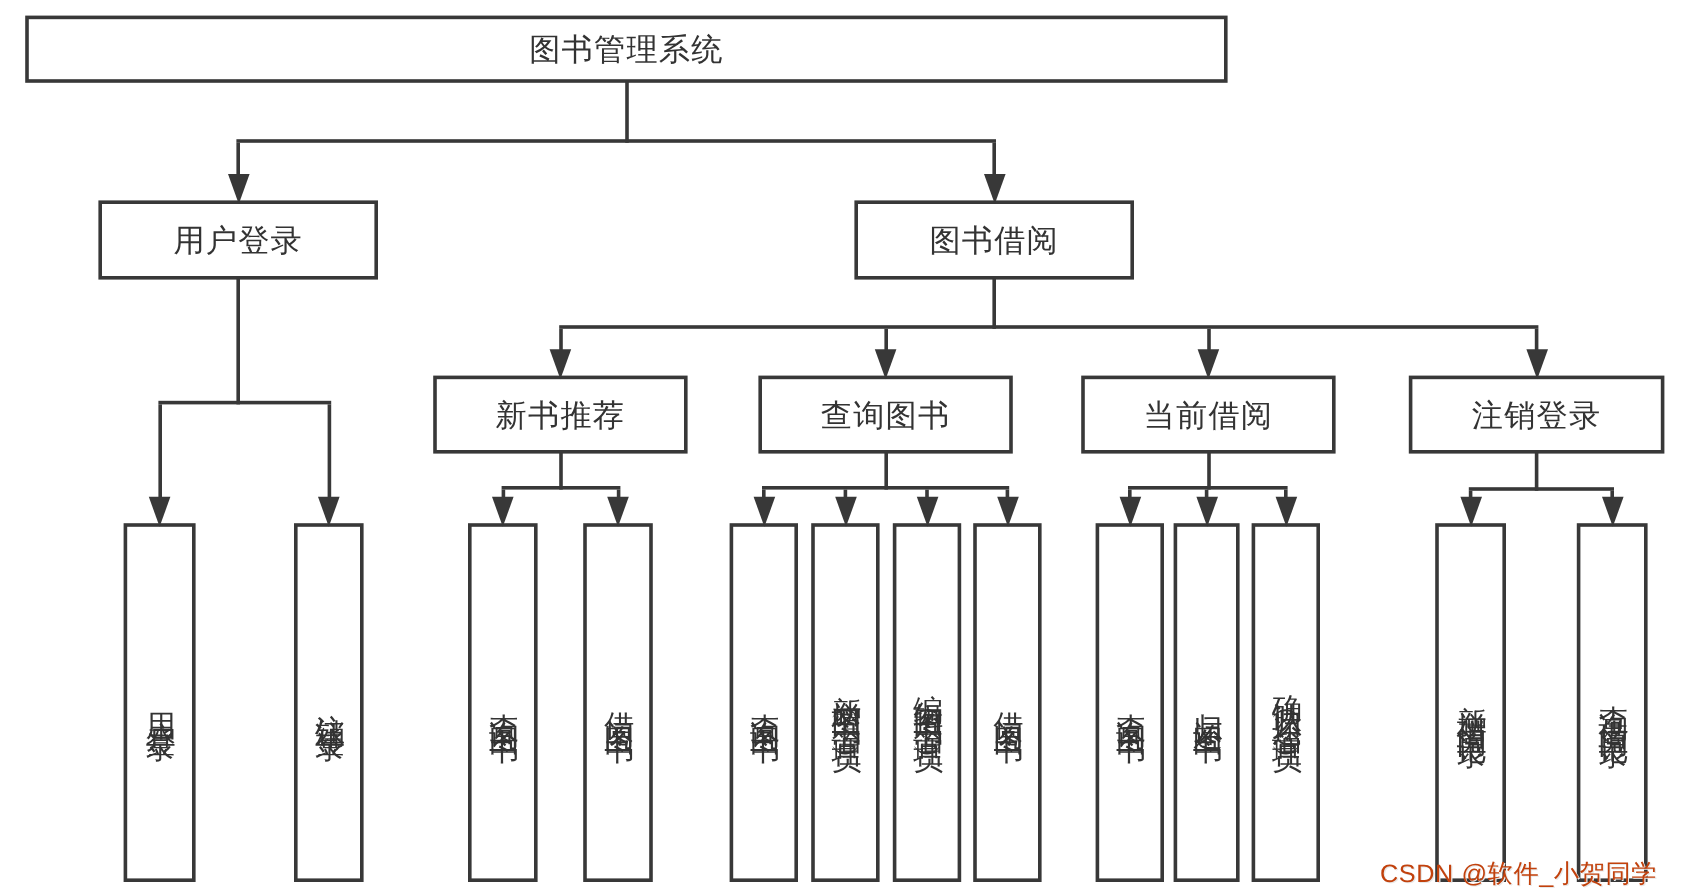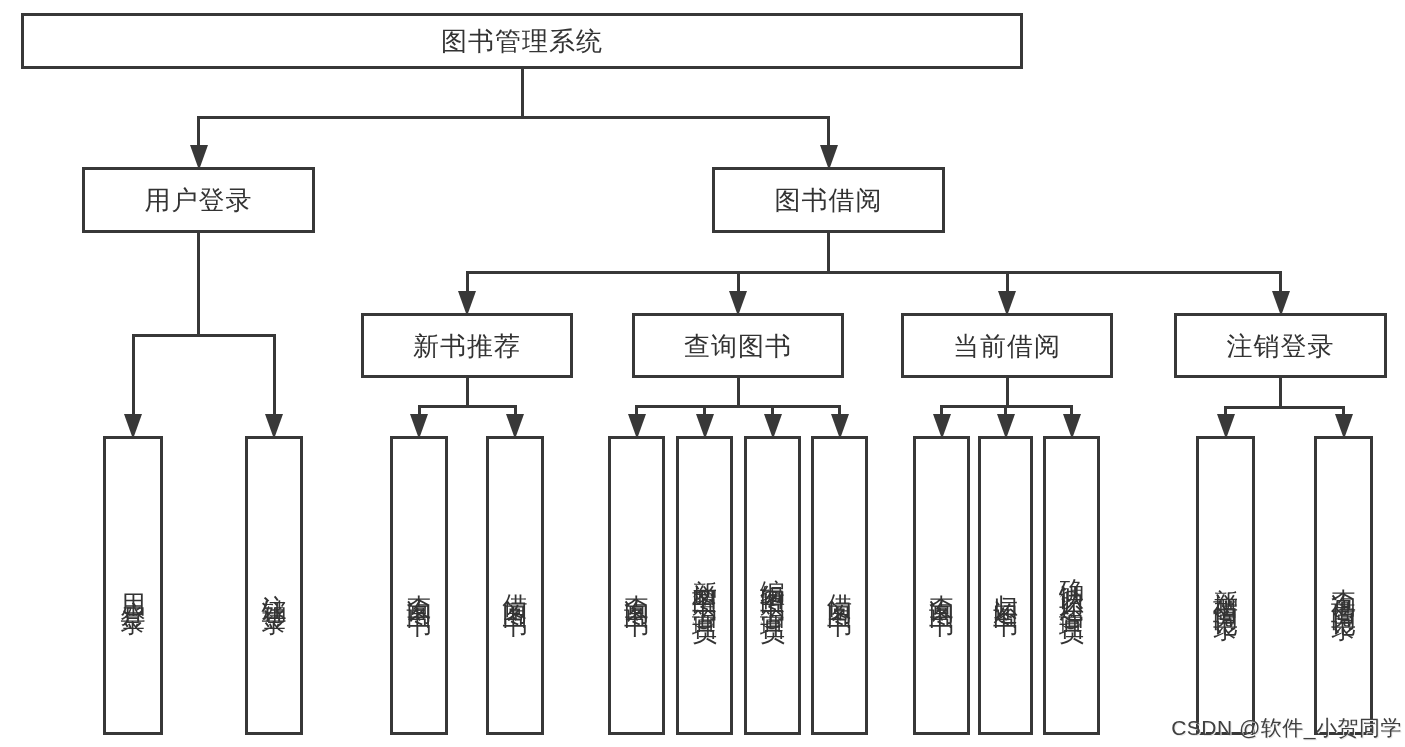--- a/index.html
+++ b/index.html
@@ -44,25 +44,24 @@
     border-right: 9px solid transparent;
     border-top: 25px solid #383838;
   }
   .watermark {
     position: absolute;
     left: 1150px;
     top: 714px;
     width: 252px;
     font-size: 21px;
     letter-spacing: 0.5px;
-    color: #404040;
+    color: #c2410c;
     text-shadow: 1px 1px 0 #e8e8e8;
     white-space: nowrap;
     z-index: 5;
-    text-align: right;
   }
 </style>
 </head>
 <body>
 
 <div id="stage">
   <div id="diagram">
       <div class="node" style="left: 21px; top: 13px; width: 1002px; height: 56px; border-color: rgb(56, 56, 56); background: rgb(255, 255, 255);">
         <span class="lbl" style="color: rgb(51, 51, 51);">图书管理系统</span>
       </div>

